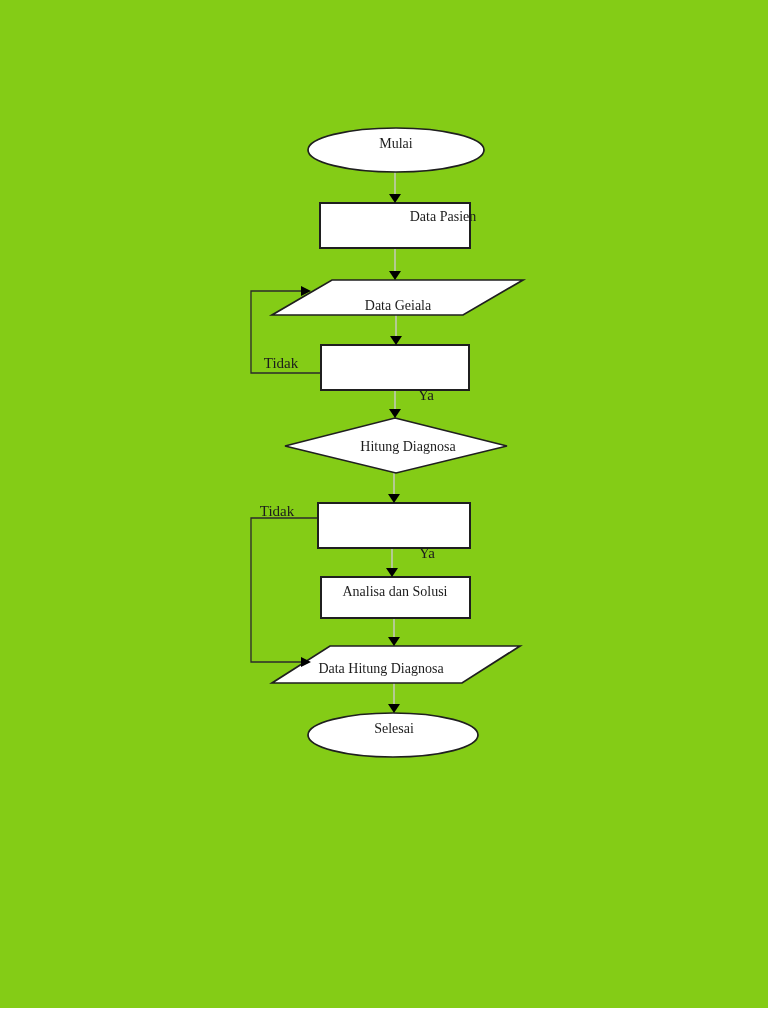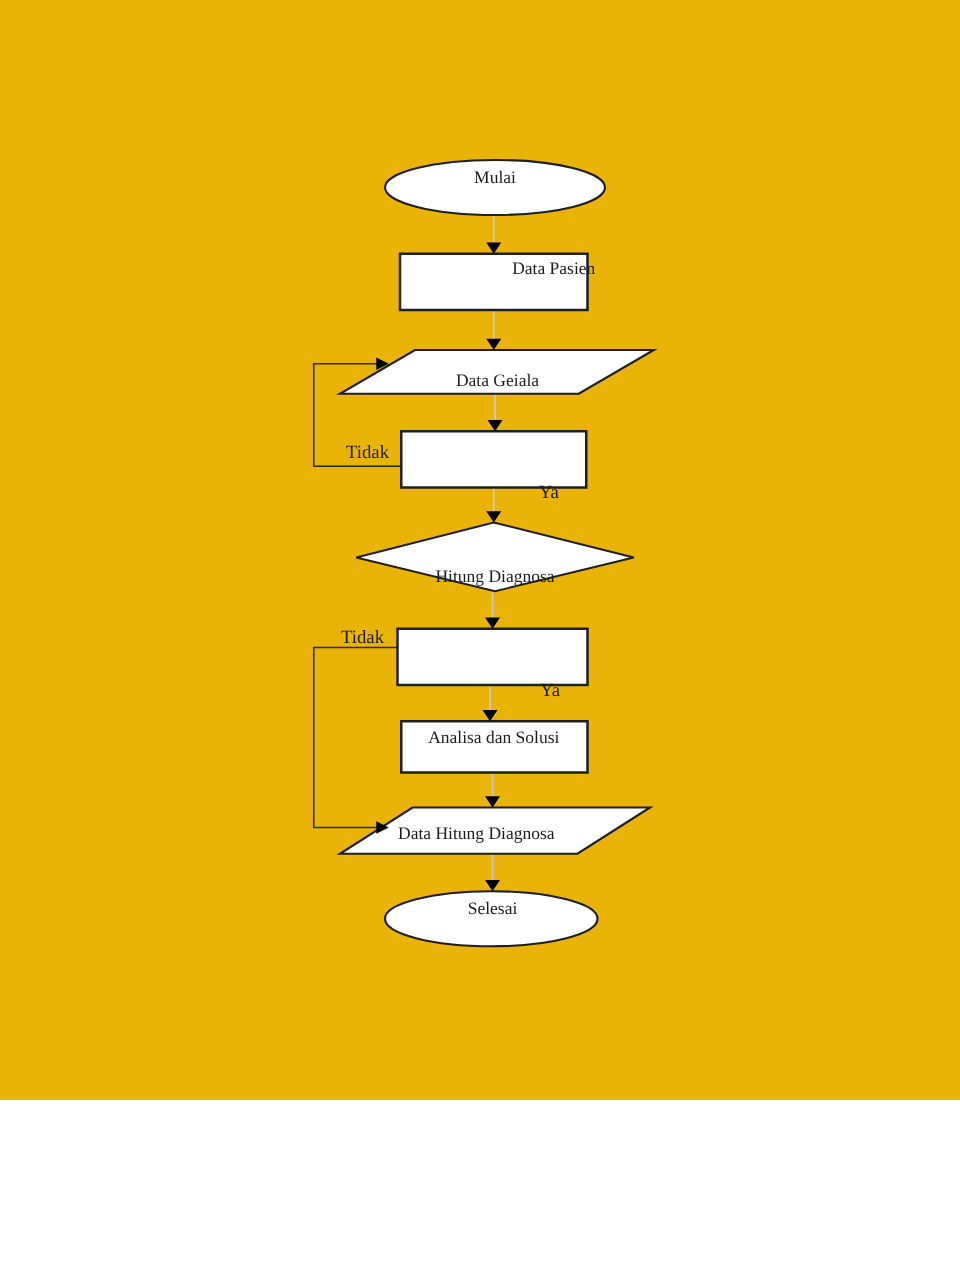--- a/index.html
+++ b/index.html
@@ -3,35 +3,35 @@
 <meta charset="utf-8">
 <style>
   html, body { margin: 0; padding: 0; }
   body {
     width: 768px; height: 1024px;
     background: #ffffff;
     font-family: "Liberation Serif", "DejaVu Serif", serif;
   }
   .page {
     position: relative;
-    width: 768px; height: 880px;
-    background: #eab308;
+    width: 768px; height: 1008px;
+    background: #84cc16;
     overflow: hidden;
   }
   .diagram-layer { position: absolute; left: 0; top: 0; }
   .lbl {
     position: absolute;
     transform: translate(-50%, -50%);
     color: #1c1c1c;
     font-size: 14px;
     line-height: 19px;
     white-space: pre-line;
     text-align: center;
   }
-  .edge-lbl { font-size: 15px; margin-left: 13px; }
+  .edge-lbl { font-size: 15px; }
 </style>
 </head>
 <body>
 
 <div class="page">
 
   <svg class="diagram-layer" width="768" height="1024" viewBox="0 0 768 1024">
 
     <g stroke="#c9c9c9" stroke-width="1.4">
       <line x1="395" y1="172" x2="395" y2="196"></line>
@@ -67,21 +67,21 @@
       <polygon points="388,637 400,637 394,646"></polygon>
       <polygon points="388,704 400,704 394,713"></polygon>
       <polygon points="301,286 301,296 311,291"></polygon>
       <polygon points="301,657 301,667 311,662"></polygon>
     </g>
   </svg>
 
   <div class="lbl" style="left:396px; top:143px;">Mulai</div>
   <div class="lbl" style="left:395px; top:216px;margin-left:48px;">Data Pasien</div>
   <div class="lbl" style="left:398px; top:305px;">Data Geiala</div>
-  <div class="lbl" style="left:396px; top:446px;margin-top:16px;">Hitung Diagnosa</div>
+  <div class="lbl" style="left:408px; top:446px;">Hitung Diagnosa</div>
   <div class="lbl" style="left:395px; top:591px;">Analisa dan Solusi</div>
   <div class="lbl" style="left:381px; top:668px;">Data Hitung Diagnosa</div>
   <div class="lbl" style="left:394px; top:728px;">Selesai</div>
 
   <div class="lbl edge-lbl" style="left:281px; top:363px;">Tidak</div>
   <div class="lbl edge-lbl" style="left:426px; top:395px;">Ya</div>
   <div class="lbl edge-lbl" style="left:277px; top:511px;">Tidak</div>
   <div class="lbl edge-lbl" style="left:427px; top:553px;">Ya</div>
 
 </div>

